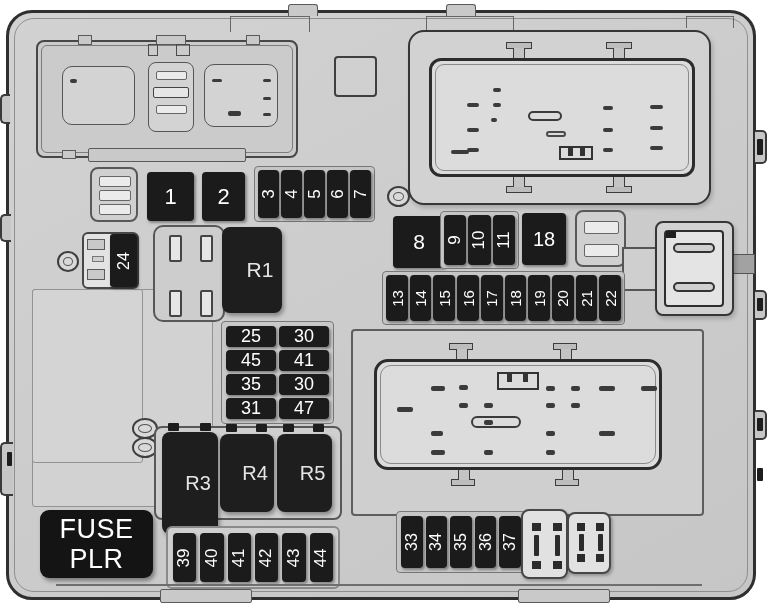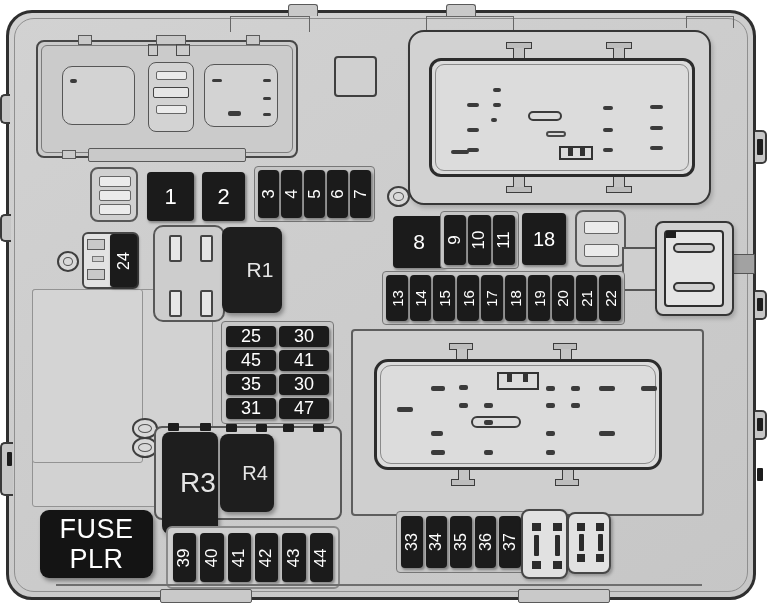--- a/index.html
+++ b/index.html
@@ -300,25 +300,28 @@
 
   <div class="abs ring" style="left:132px;top:418px;width:26px;height:21px;"></div>
   <div class="abs ring" style="left:132px;top:437px;width:26px;height:21px;"></div>
   <div class="abs holder" style="left:154px;top:426px;width:188px;height:94px;background:#cfcfcf;"></div>
   <div class="abs tick" style="left:168px;top:423px;width:11px;height:8px;"></div>
   <div class="abs tick" style="left:200px;top:423px;width:11px;height:8px;"></div>
   <div class="abs tick" style="left:226px;top:424px;width:11px;height:8px;"></div>
   <div class="abs tick" style="left:256px;top:424px;width:11px;height:8px;"></div>
   <div class="abs tick" style="left:283px;top:424px;width:11px;height:8px;"></div>
   <div class="abs tick" style="left:313px;top:424px;width:11px;height:8px;"></div>
-  <div class="abs relay" style="left:162px;top:432px;width:56px;height:102px;font-size:28px;justify-content:center;">
+  <div class="abs relay" style="left:162px;top:432px;width:56px;height:102px;font-size:20px;justify-content:center;">
       <span>R3</span>
     </div>
   <div class="abs relay" style="left:220px;top:434px;width:54px;height:78px;font-size:20px;">
       <span>R4</span>
+    </div>
+  <div class="abs relay" style="left:277px;top:434px;width:55px;height:78px;font-size:20px;">
+      <span>R5</span>
     </div>
 
   <div class="abs plr" style="left:40px;top:510px;width:113px;height:68px;">
     <div>FUSE</div>
     <div>PLR</div>
   </div>
 
   <div class="abs strip" style="left:166px;top:526px;width:174px;height:63px;gap:4px;padding:5px;font-size:17px;border:2px solid #8a8a8a;border-radius:6px;background:#cfcfcf;">
       <div class="fuse v">
         <span>39</span>

